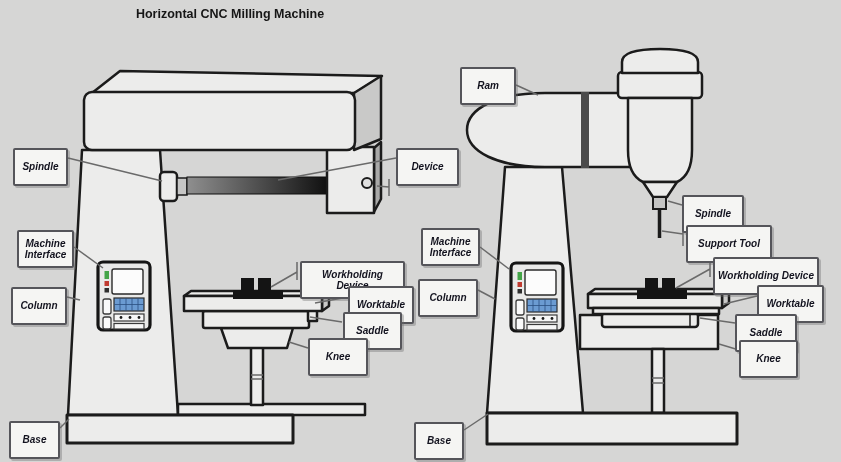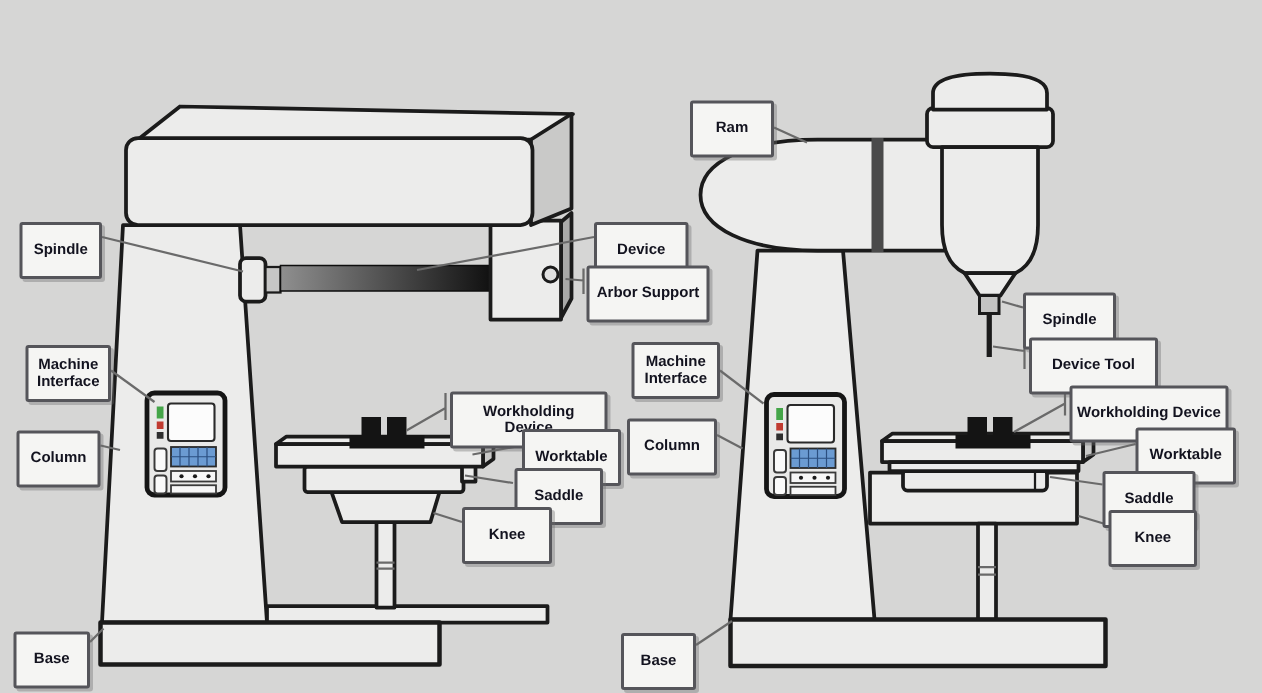--- a/index.html
+++ b/index.html
@@ -19,21 +19,21 @@
   .darkside{fill:#a9a9a8;stroke:var(--outline);stroke-width:2.5;stroke-linejoin:round;}
   .blk{fill:#141414;stroke:none;}
   .leader{stroke:var(--leader);stroke-width:1.5;fill:none;}
   .title{position:absolute;text-align:center;font-weight:bold;font-size:12.5px;
          color:var(--title-text);}
   .lbl{position:absolute;display:flex;align-items:center;justify-content:center;
        text-align:center;background:var(--label-background);
        border:2px solid var(--label-border);border-radius:2px;
        box-shadow:2px 2px 0 rgba(110,110,110,0.38);
        font-weight:bold;font-size:10px;line-height:1.15;color:var(--label-text);
-       padding:17px 3px;box-sizing:border-box;}
+       padding:17px 3px;box-sizing:border-box;font-style:italic;}
 </style>
 </head>
 <body>
 
 <div class="stage">
 
   <svg width="841" height="462" viewBox="0 0 841 462">
     <defs>
       <linearGradient id="arborGrad" x1="0" y1="0" x2="1" y2="0">
         <stop offset="0" stop-color="#8f8f8f"></stop>
@@ -155,35 +155,35 @@
       <path class="leader" d="M480,247 L509,269"></path>
       <path class="leader" d="M478,290 L495,299"></path>
       <path class="leader" d="M464,430 L488,414"></path>
       <path class="leader" d="M710,259 V277 M710,269 L676,288"></path>
       <path class="leader" d="M757,296 L724,304"></path>
       <path class="leader" d="M735,323 L700,318"></path>
       <path class="leader" d="M739,350 L719,344"></path>
     </g>
   </svg>
 
+  <div class="title" style="left:110px;top:7px;width:240px">Horizontal CNC Milling Machine</div>
 
   <div class="lbl" style="left:13px;top:148px;width:55px;height:20px">Spindle</div>
   <div class="lbl" style="left:17px;top:230px;width:57px;height:36px">Machine Interface</div>
   <div class="lbl" style="left:11px;top:287px;width:56px;height:21px">Column</div>
   <div class="lbl" style="left:9px;top:421px;width:51px;height:21px">Base</div>
   <div class="lbl" style="left:396px;top:148px;width:63px;height:20px">Device</div>
-  <div class="lbl" style="left:391px;top:177px;width:82px;height:21px">Arbor Support</div>
   <div class="lbl" style="left:300px;top:261px;width:105px;height:20px">Workholding Device</div>
   <div class="lbl" style="left:348px;top:286px;width:66px;height:21px">Worktable</div>
   <div class="lbl" style="left:343px;top:312px;width:59px;height:20px">Saddle</div>
   <div class="lbl" style="left:308px;top:338px;width:60px;height:20px">Knee</div>
 
   <div class="lbl" style="left:460px;top:67px;width:56px;height:21px">Ram</div>
   <div class="lbl" style="left:682px;top:195px;width:62px;height:21px">Spindle</div>
-  <div class="lbl" style="left:686px;top:225px;width:86px;height:21px">Device Tool</div>
+  <div class="lbl" style="left:686px;top:225px;width:86px;height:21px">Support Tool</div>
   <div class="lbl" style="left:421px;top:228px;width:59px;height:36px">Machine Interface</div>
   <div class="lbl" style="left:418px;top:279px;width:60px;height:21px">Column</div>
   <div class="lbl" style="left:414px;top:422px;width:50px;height:21px">Base</div>
   <div class="lbl" style="left:713px;top:257px;width:106px;height:21px">Workholding Device</div>
   <div class="lbl" style="left:757px;top:285px;width:67px;height:21px">Worktable</div>
   <div class="lbl" style="left:735px;top:314px;width:62px;height:21px">Saddle</div>
   <div class="lbl" style="left:739px;top:340px;width:59px;height:21px">Knee</div>
 </div>
 
 </body></html>

